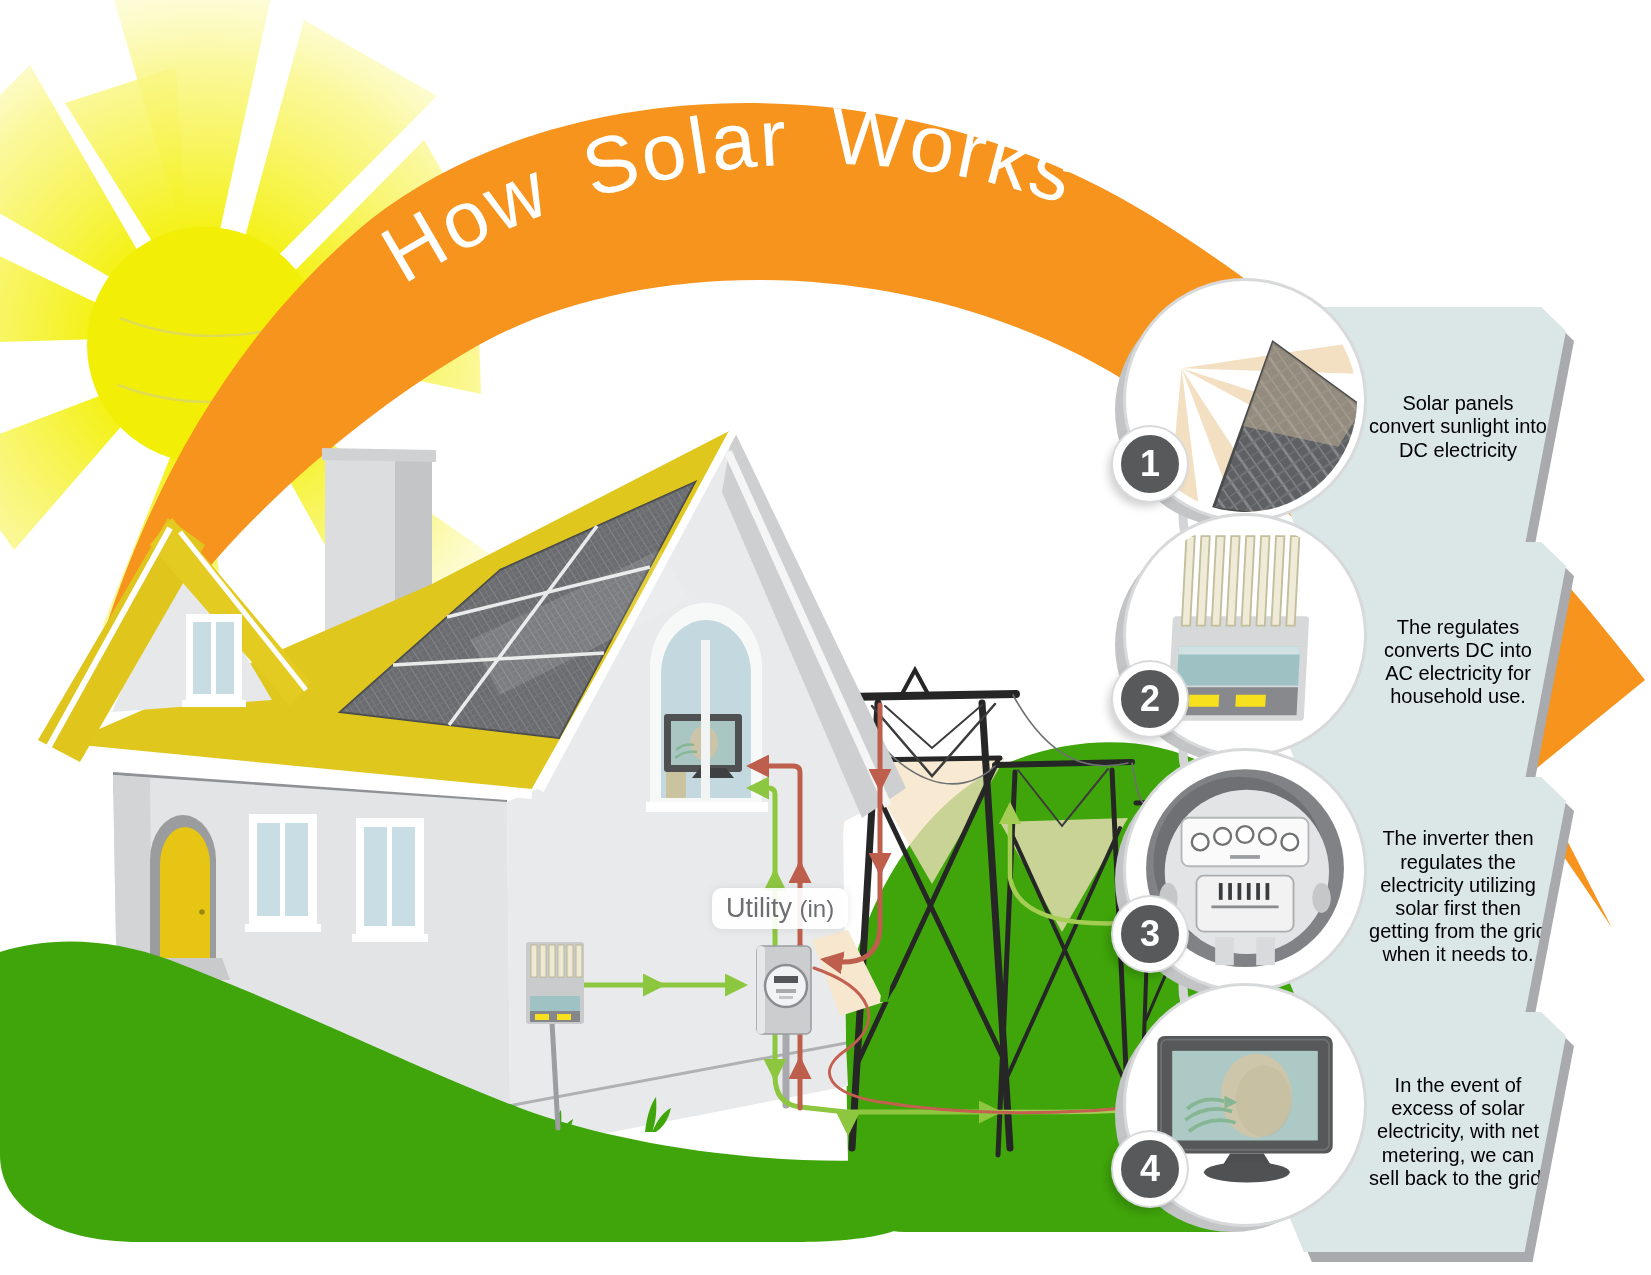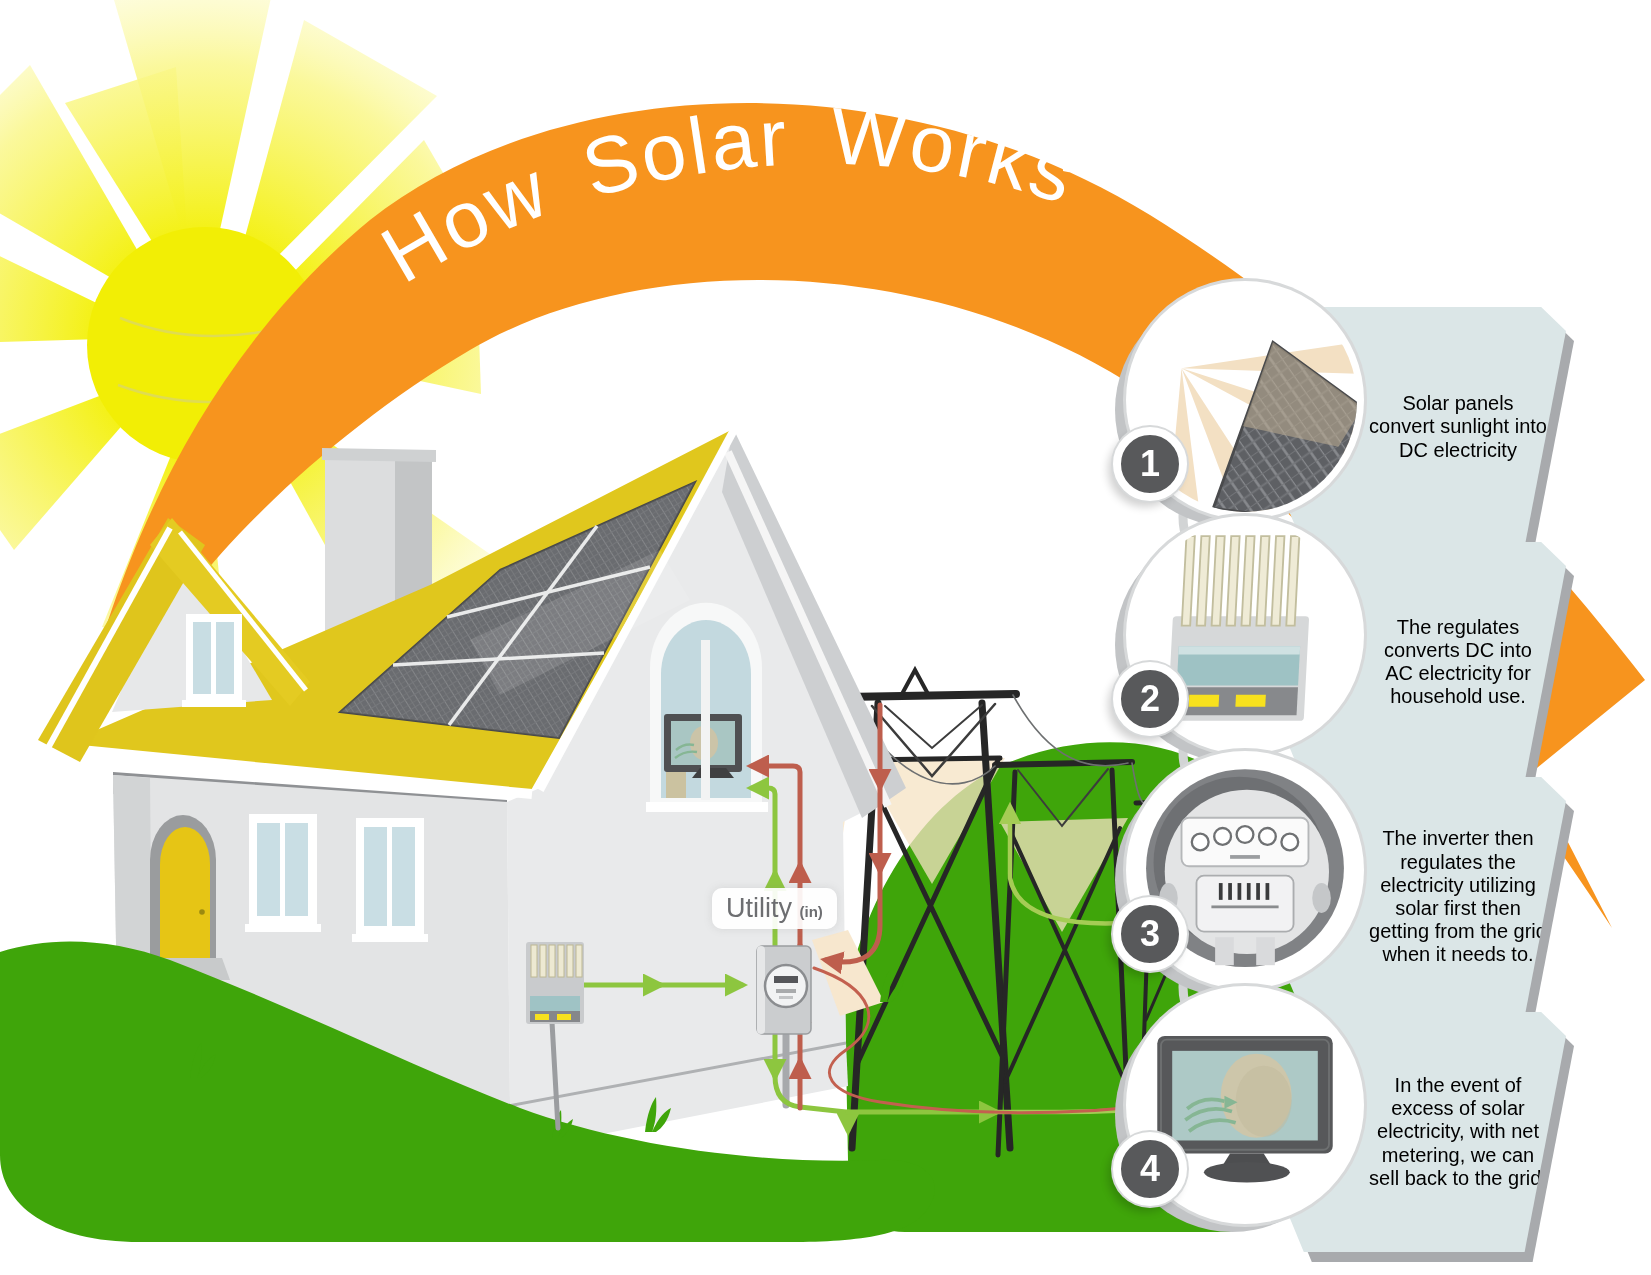--- a/index.html
+++ b/index.html
@@ -5,21 +5,21 @@
   html,body{margin:0;padding:0;background:#fff;}
   .canvas{position:relative;width:1651px;height:1275px;background:#fff;overflow:hidden;
           font-family:"Liberation Sans",sans-serif;}
   .scene{position:absolute;left:0;top:0;width:1651px;height:1275px;}
   .scene text{font-family:"Liberation Sans",sans-serif;}
 
   
   .utility{position:absolute;left:712px;top:888px;background:rgba(255,255,255,.92);
            border-radius:10px;padding:5px 14px;color:#6D6E71;font-size:27px;
            box-shadow:0 0 8px rgba(120,120,120,.18);white-space:nowrap;}
-  .utility .sub{font-size:15px;font-weight:bold;}
+  .utility .sub{font-size:24px;}
 
   
   .callout,.callout-shadow{position:absolute;width:276px;height:240px;
       clip-path:polygon(0 14%,5% 0,91% 0,100% 10%,85% 100%,5% 100%,0 86%);}
   .callout{background:#DBE6E7;display:flex;align-items:center;}
   .callout-shadow{background:#A8AAAD;}
   .callout p{margin:0;width:100%;padding:8px 18px 8px 78px;text-align:center;
              font-size:20px;line-height:1.16;color:#000;}
   .step-circle{position:absolute;width:238px;height:238px;border-radius:50%;background:#fff;
       box-shadow:0 0 0 3px #D7D9DA,-13px 10px 0 -2px #C2C4C6;}

